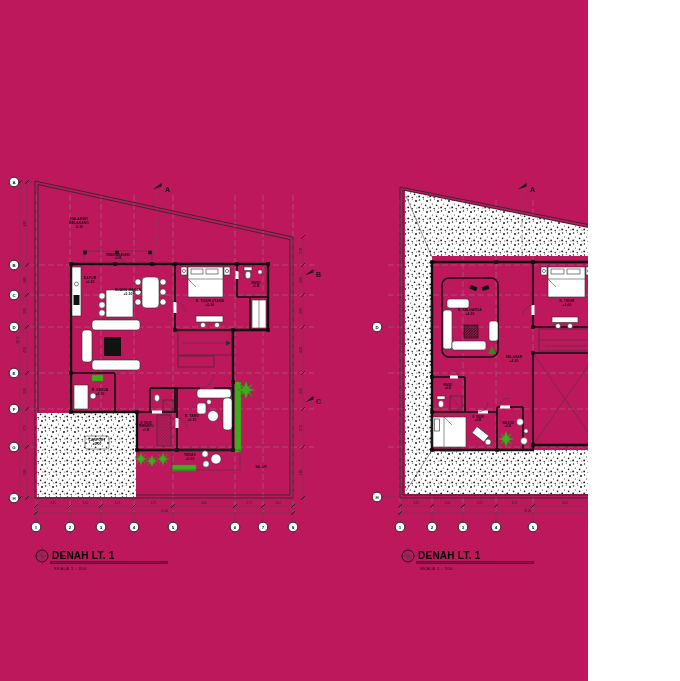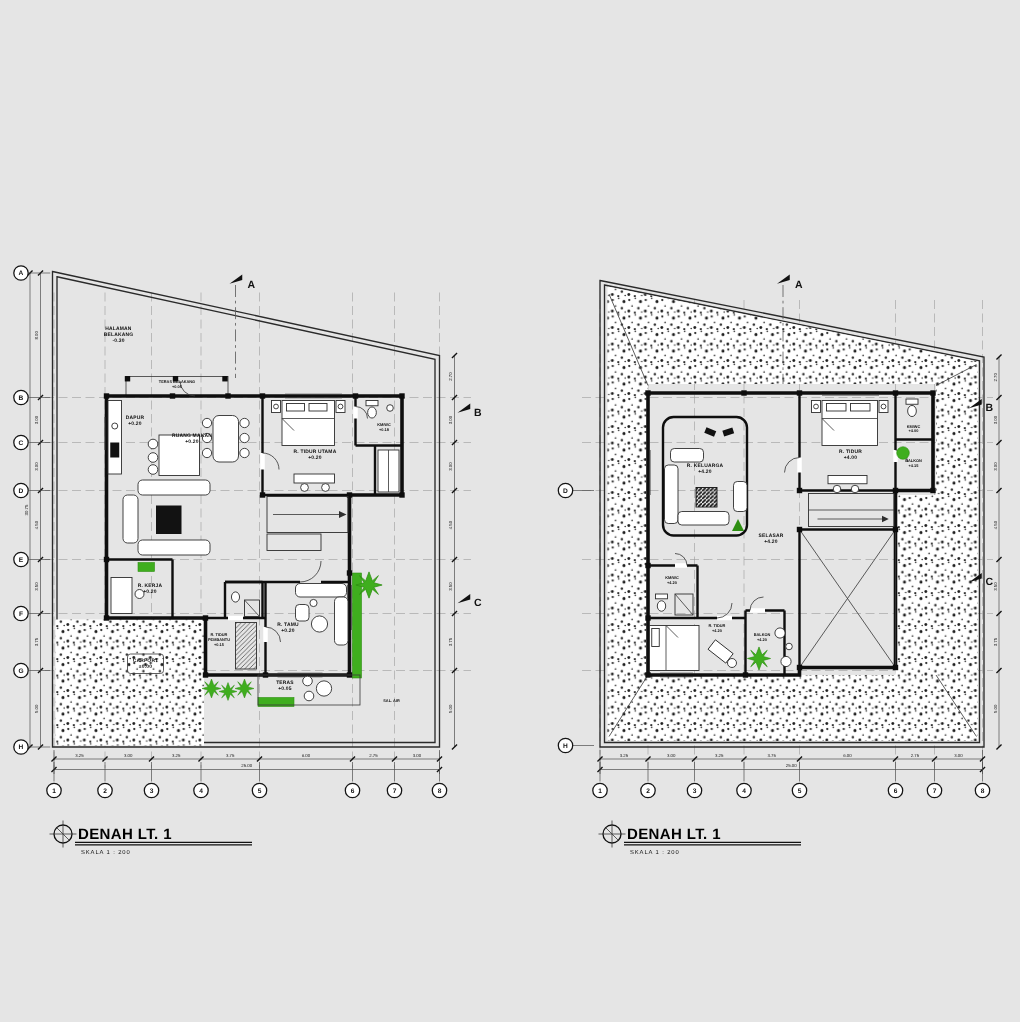--- a/index.html
+++ b/index.html
@@ -1,16 +1,16 @@
 <!DOCTYPE html>
 <html><head>
 <meta charset="utf-8">
 <style>
   html,body{margin:0;padding:0;background:#fff}
-  .sheet{position:relative;width:680px;height:681px;background:#e5e5e5;overflow:hidden;
+  .sheet{position:relative;width:588px;height:681px;background:#be185d;overflow:hidden;
          font-family:"Liberation Sans",sans-serif}
   svg{display:block}
   .bound{stroke:#2a2a2a;stroke-width:.9;fill:none}
   .wall{stroke:#0e0e0e;stroke-width:2.4;fill:none;stroke-linejoin:miter}
   .wall2{stroke:#0e0e0e;stroke-width:1.6;fill:none}
   .thin{stroke:#3a3a3a;stroke-width:.55;fill:none}
   .furn{stroke:#2e2e2e;stroke-width:.6;fill:#fff}
   .furnN{stroke:#2e2e2e;stroke-width:.6;fill:none}
   .blackfill{fill:#121212;stroke:none}
   .col{fill:#0d0d0d;stroke:none}

